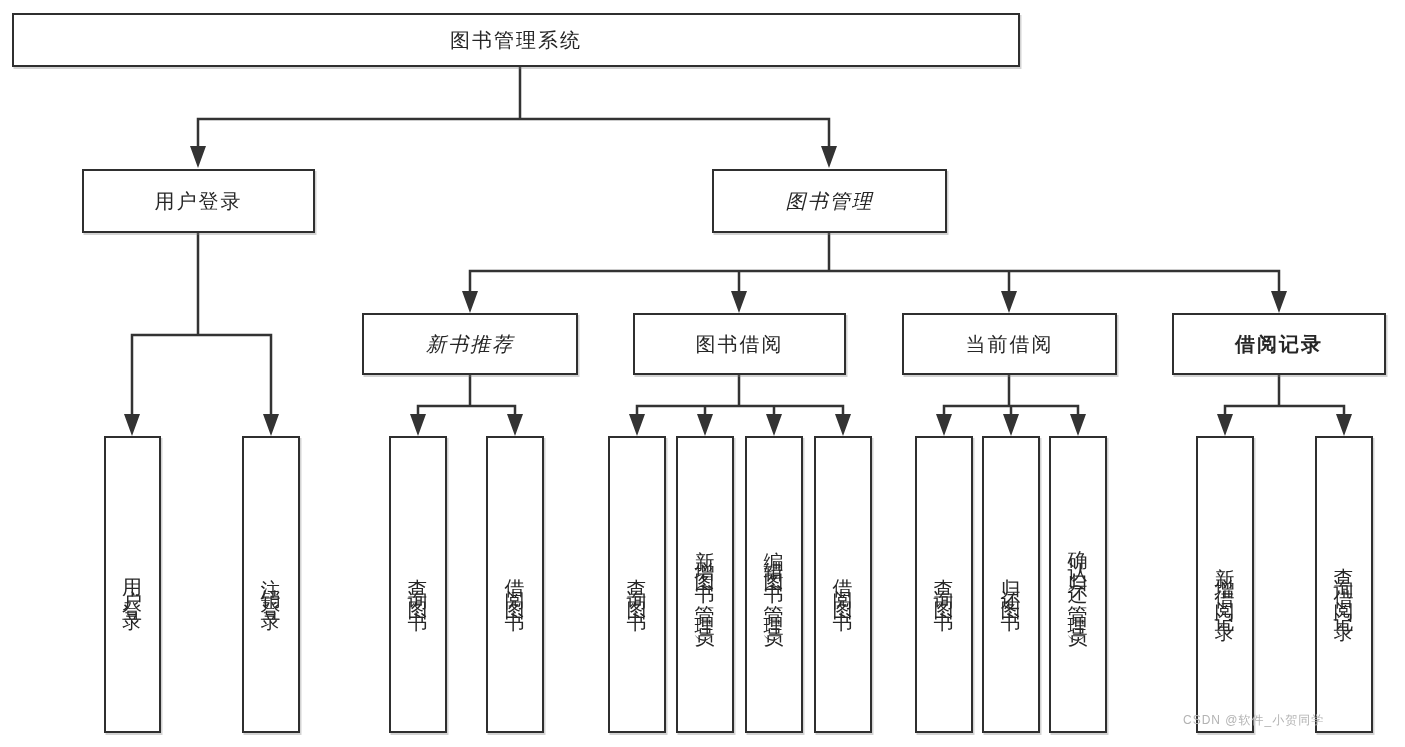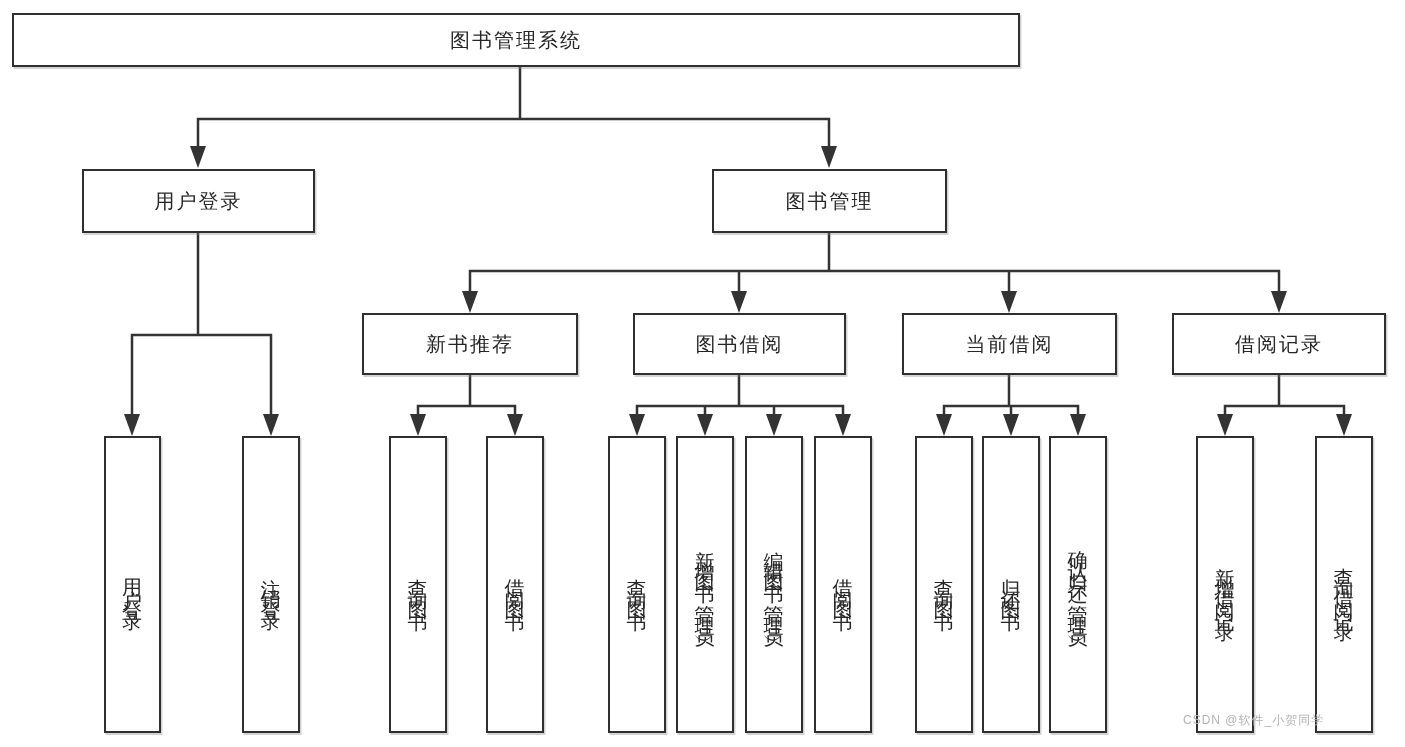--- a/index.html
+++ b/index.html
@@ -61,26 +61,26 @@
              M629 414L645 414L637 436Z M697 414L713 414L705 436Z
              M766 414L782 414L774 436Z M835 414L851 414L843 436Z
              M936 414L952 414L944 436Z M1003 414L1019 414L1011 436Z
              M1070 414L1086 414L1078 436Z
              M1217 414L1233 414L1225 436Z M1336 414L1352 414L1344 436Z"></path>
   </svg>
 
   <div class="box" style="left:12px;top:13px;width:1008px;height:54px;">图书管理系统</div>
 
   <div class="box" style="left:82px;top:169px;width:233px;height:64px;">用户登录</div>
-  <div class="box" style="left:712px;top:169px;width:235px;height:64px;">图书管理</div>
+  <div class="box" style="left:712px;top:169px;width:235px;height:64px;font-style:italic;">图书管理</div>
 
-  <div class="box" style="left:362px;top:313px;width:216px;height:62px;">新书推荐</div>
+  <div class="box" style="left:362px;top:313px;width:216px;height:62px;font-style:italic;">新书推荐</div>
   <div class="box" style="left:633px;top:313px;width:213px;height:62px;">图书借阅</div>
   <div class="box" style="left:902px;top:313px;width:215px;height:62px;text-align:right;">当前借阅</div>
-  <div class="box" style="left:1172px;top:313px;width:214px;height:62px;">借阅记录</div>
+  <div class="box" style="left:1172px;top:313px;width:214px;height:62px;font-weight:bold;">借阅记录</div>
 
   <div class="box leaf" style="left:104px;top:436px;width:57px;height:297px;">用户登录</div>
   <div class="box leaf" style="left:242px;top:436px;width:58px;height:297px;">注销登录</div>
 
   <div class="box leaf" style="left:389px;top:436px;width:58px;height:297px;">查询图书</div>
   <div class="box leaf" style="left:486px;top:436px;width:58px;height:297px;">借阅图书</div>
 
   <div class="box leaf" style="left:608px;top:436px;width:58px;height:297px;">查询图书</div>
   <div class="box leaf" style="left:676px;top:436px;width:58px;height:297px;">新增图书（管理员）</div>
   <div class="box leaf" style="left:745px;top:436px;width:58px;height:297px;">编辑图书（管理员）</div>

